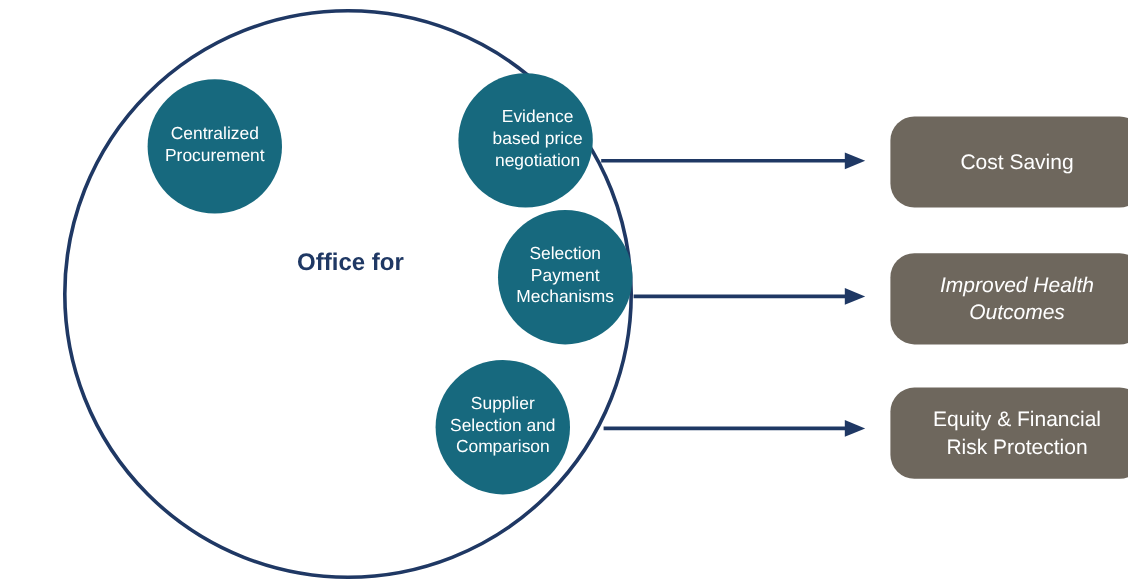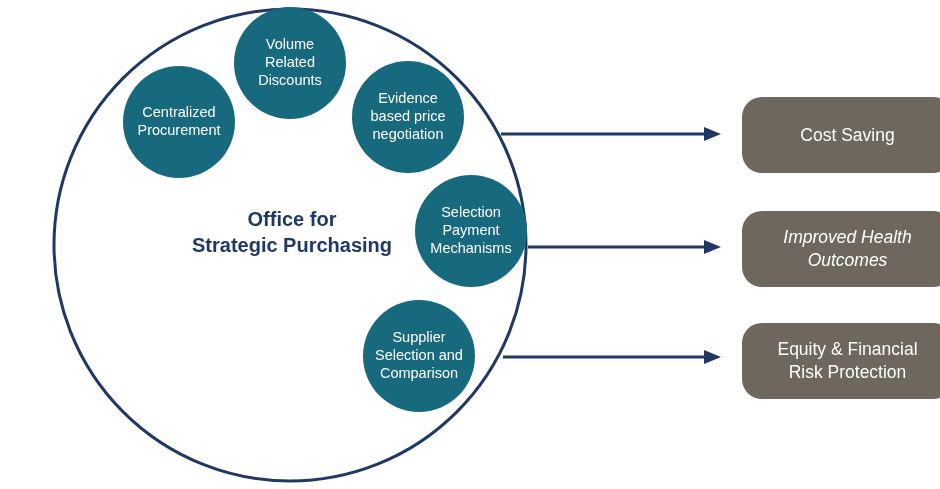--- a/index.html
+++ b/index.html
@@ -90,28 +90,24 @@
 
     <line x1="528" y1="247" x2="707" y2="247" stroke="#1f3864" stroke-width="3"></line>
     <polygon points="704,240 721,247 704,254" fill="#1f3864"></polygon>
 
     <line x1="503" y1="357" x2="707" y2="357" stroke="#1f3864" stroke-width="3"></line>
     <polygon points="704,350 721,357 704,364" fill="#1f3864"></polygon>
   </svg>
 
   <div class="hub-title">
     <span>Office for</span>
-    <span>Strategic Purchasing</span>
   </div>
 
-  <div class="node" style="left:234px; top:7px;">
-    <span class="node-text">Volume Related Discounts</span>
-  </div>
 
-  <div class="node" style="left:352px; top:61px;">
+  <div class="node" style="left:382px; top:61px;justify-content:flex-end;">
     <span class="node-text">Evidence based price negotiation</span>
   </div>
 
   <div class="node" style="left:415px; top:175px;">
     <span class="node-text">Selection Payment Mechanisms</span>
   </div>
 
   <div class="node" style="left:363px; top:300px;">
     <span class="node-text">Supplier Selection and Comparison</span>
   </div>

